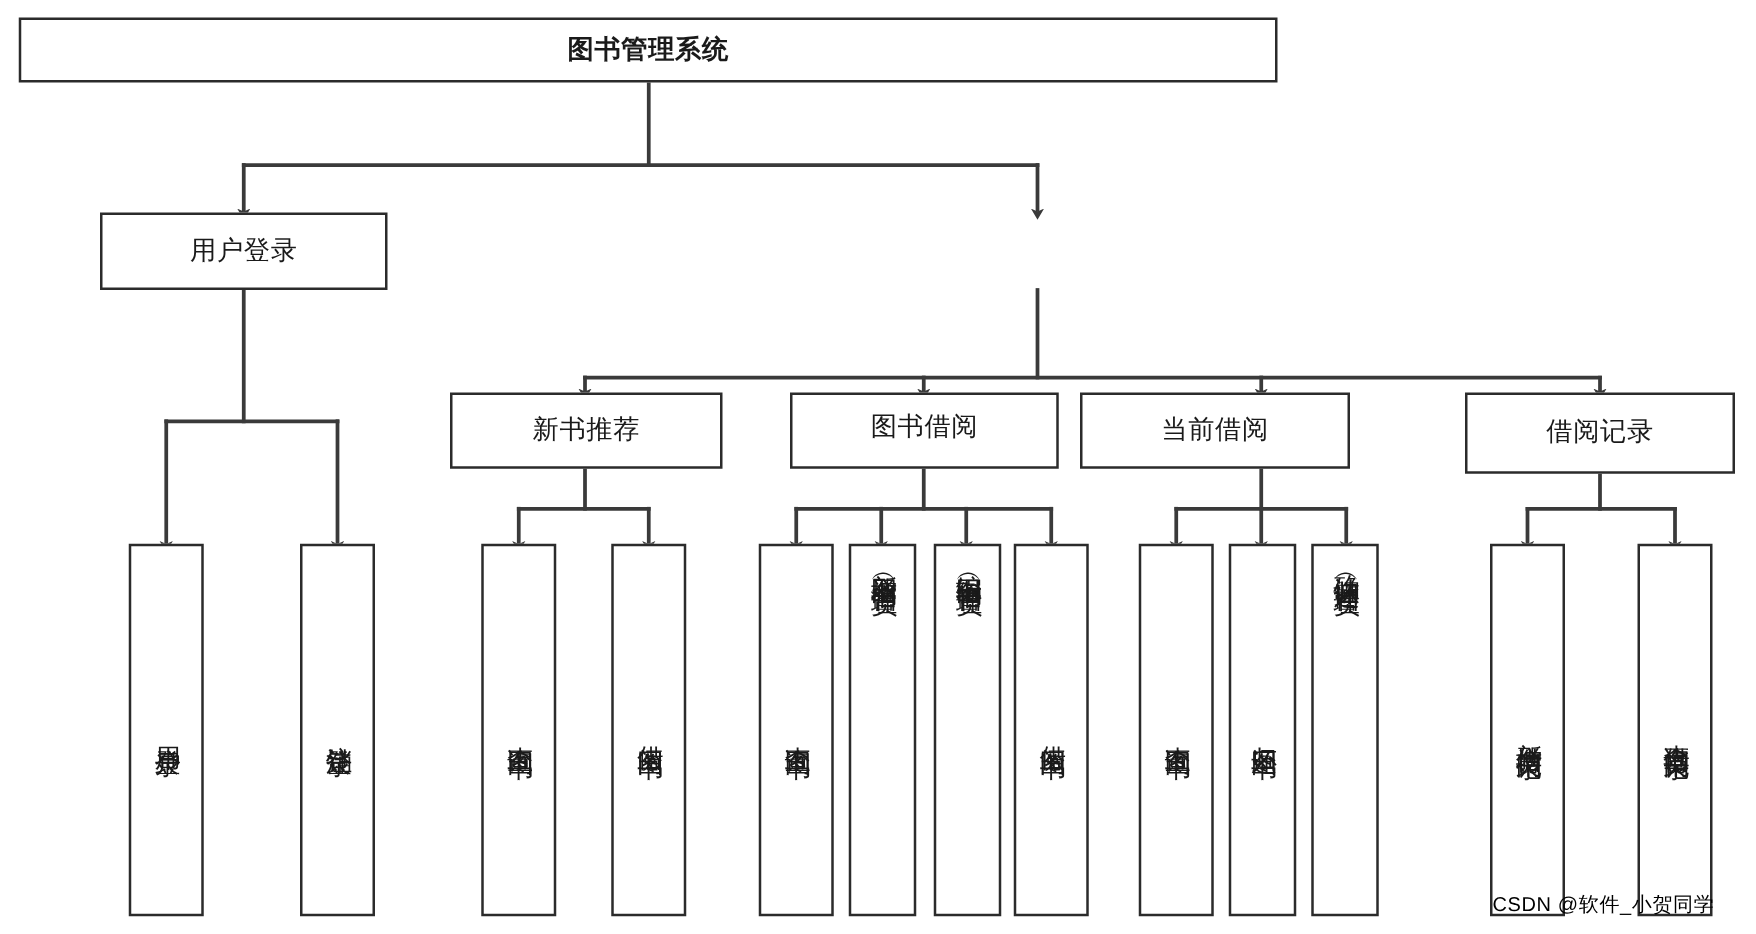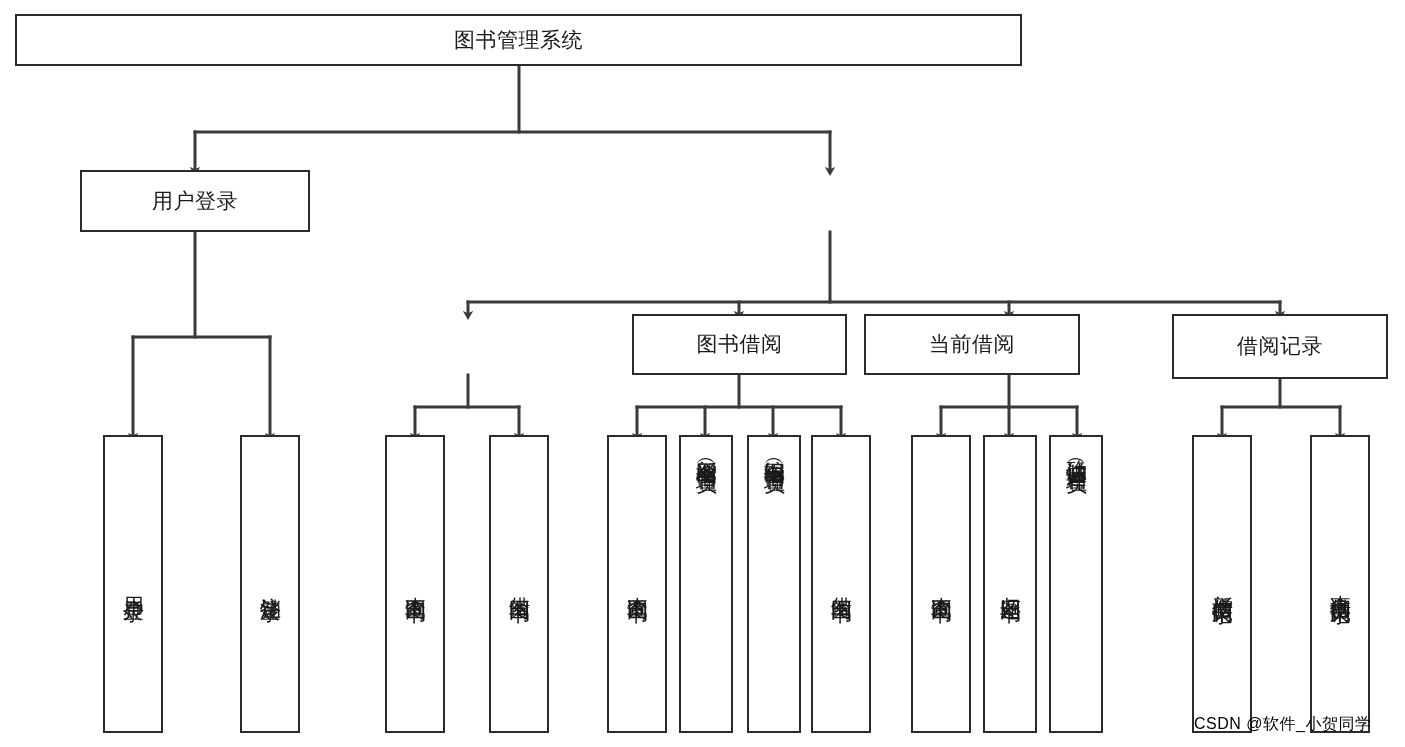--- a/index.html
+++ b/index.html
@@ -94,29 +94,32 @@
       <path d="M 1009 407 L 1009 434" marker-end="url(#arrow)"></path>
       <path d="M 1077 407 L 1077 434" marker-end="url(#arrow)"></path>
 
       <path d="M 1280 375 L 1280 407"></path>
       <path d="M 1222 407 L 1340 407"></path>
       <path d="M 1222 407 L 1222 434" marker-end="url(#arrow)"></path>
       <path d="M 1340 407 L 1340 434" marker-end="url(#arrow)"></path>
     </g>
   </svg>
 
-  <div class="node-box" style="left:15px;top:14px;width:1007px;height:52px;">
+  <div class="node-box" style="left:15px;top:14px;width:1007px;height:52px;font-weight:bold;">
     <span class="node-label">图书管理系统</span>
   </div>
 
   <div class="node-box" style="left:80px;top:170px;width:230px;height:62px;">
     <span class="node-label">用户登录</span>
   </div>
 
-  <div class="node-box" style="left:632px;top:314px;width:215px;height:61px;">
+  <div class="node-box" style="left:360px;top:314px;width:218px;height:61px;">
+    <span class="node-label">新书推荐</span>
+  </div>
+  <div class="node-box" style="left:632px;top:314px;width:215px;height:61px;font-family:Liberation Mono, monospace;">
     <span class="node-label">图书借阅</span>
   </div>
   <div class="node-box" style="left:864px;top:314px;width:216px;height:61px;">
     <span class="node-label">当前借阅</span>
   </div>
   <div class="node-box" style="left:1172px;top:314px;width:216px;height:65px;">
     <span class="node-label">借阅记录</span>
   </div>
 
   <div class="node-box vert center" style="left:103px;top:435px;width:60px;height:298px;">

